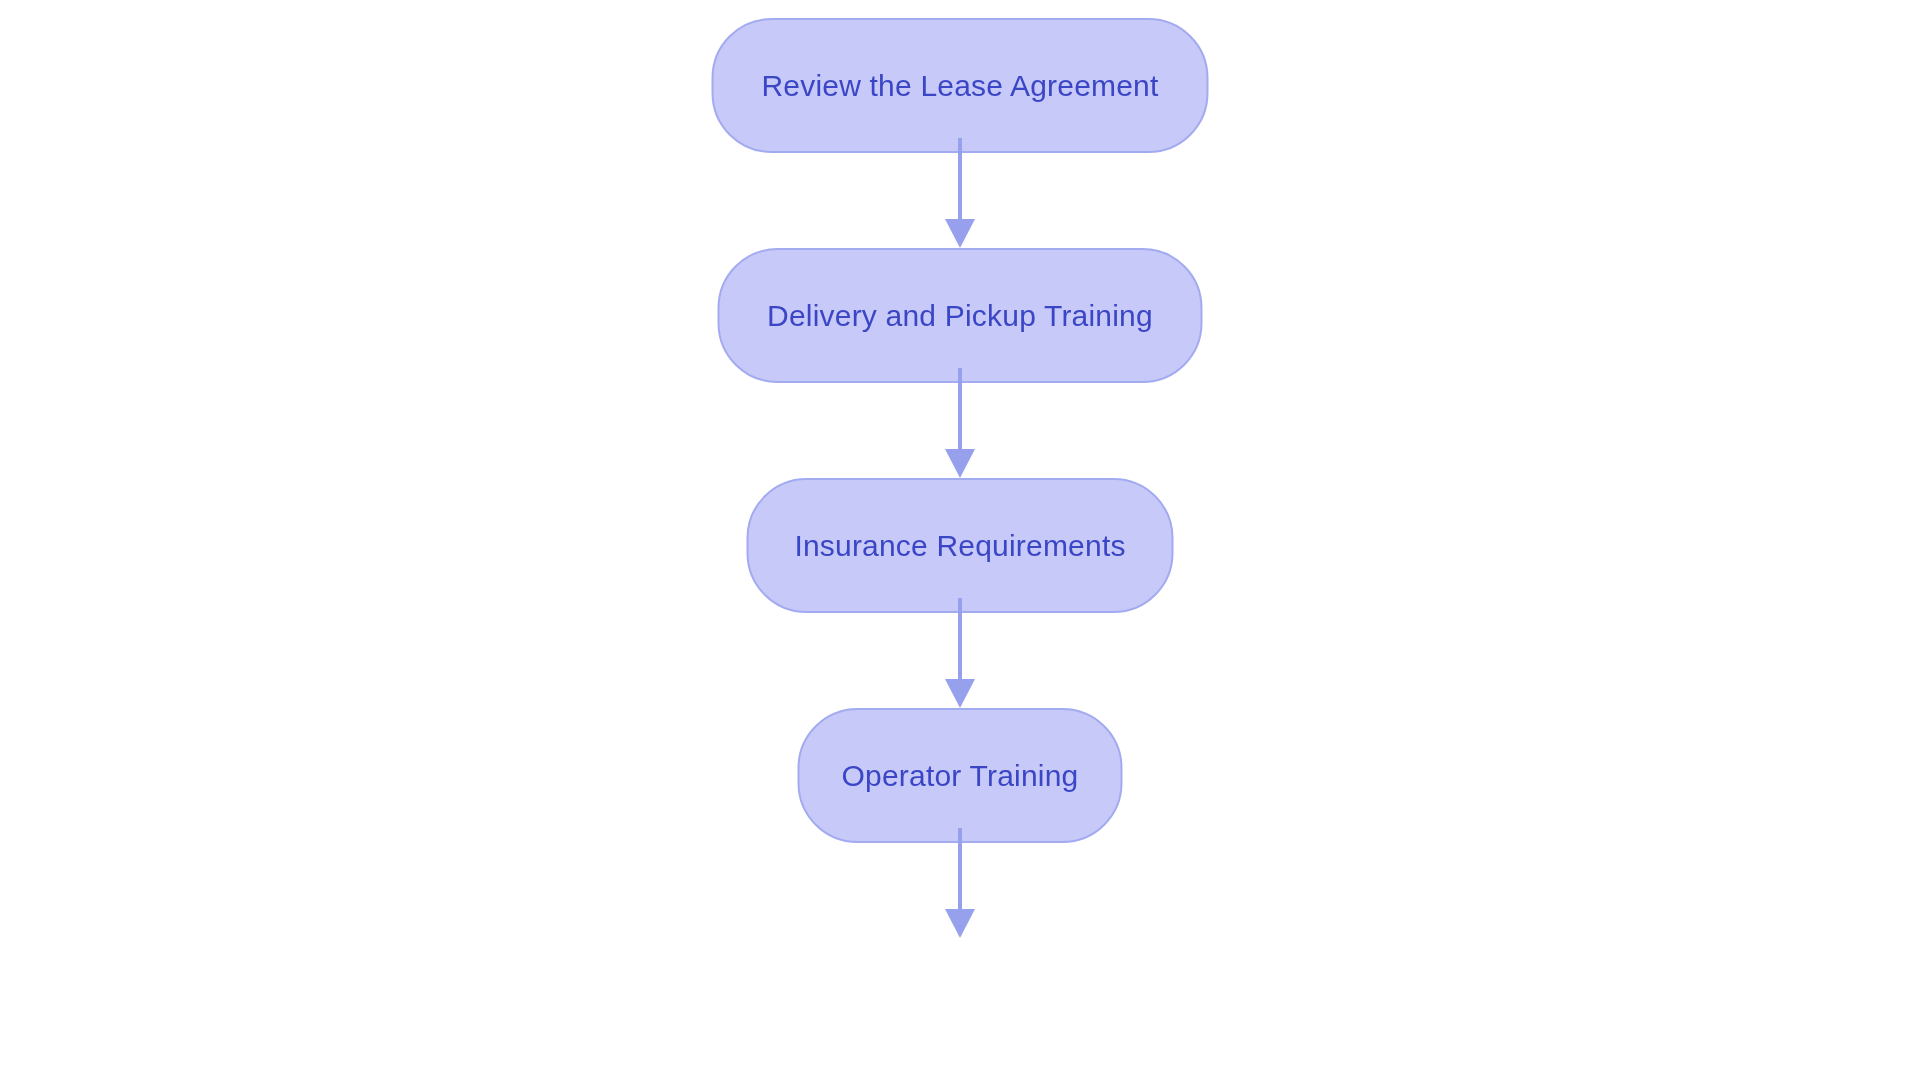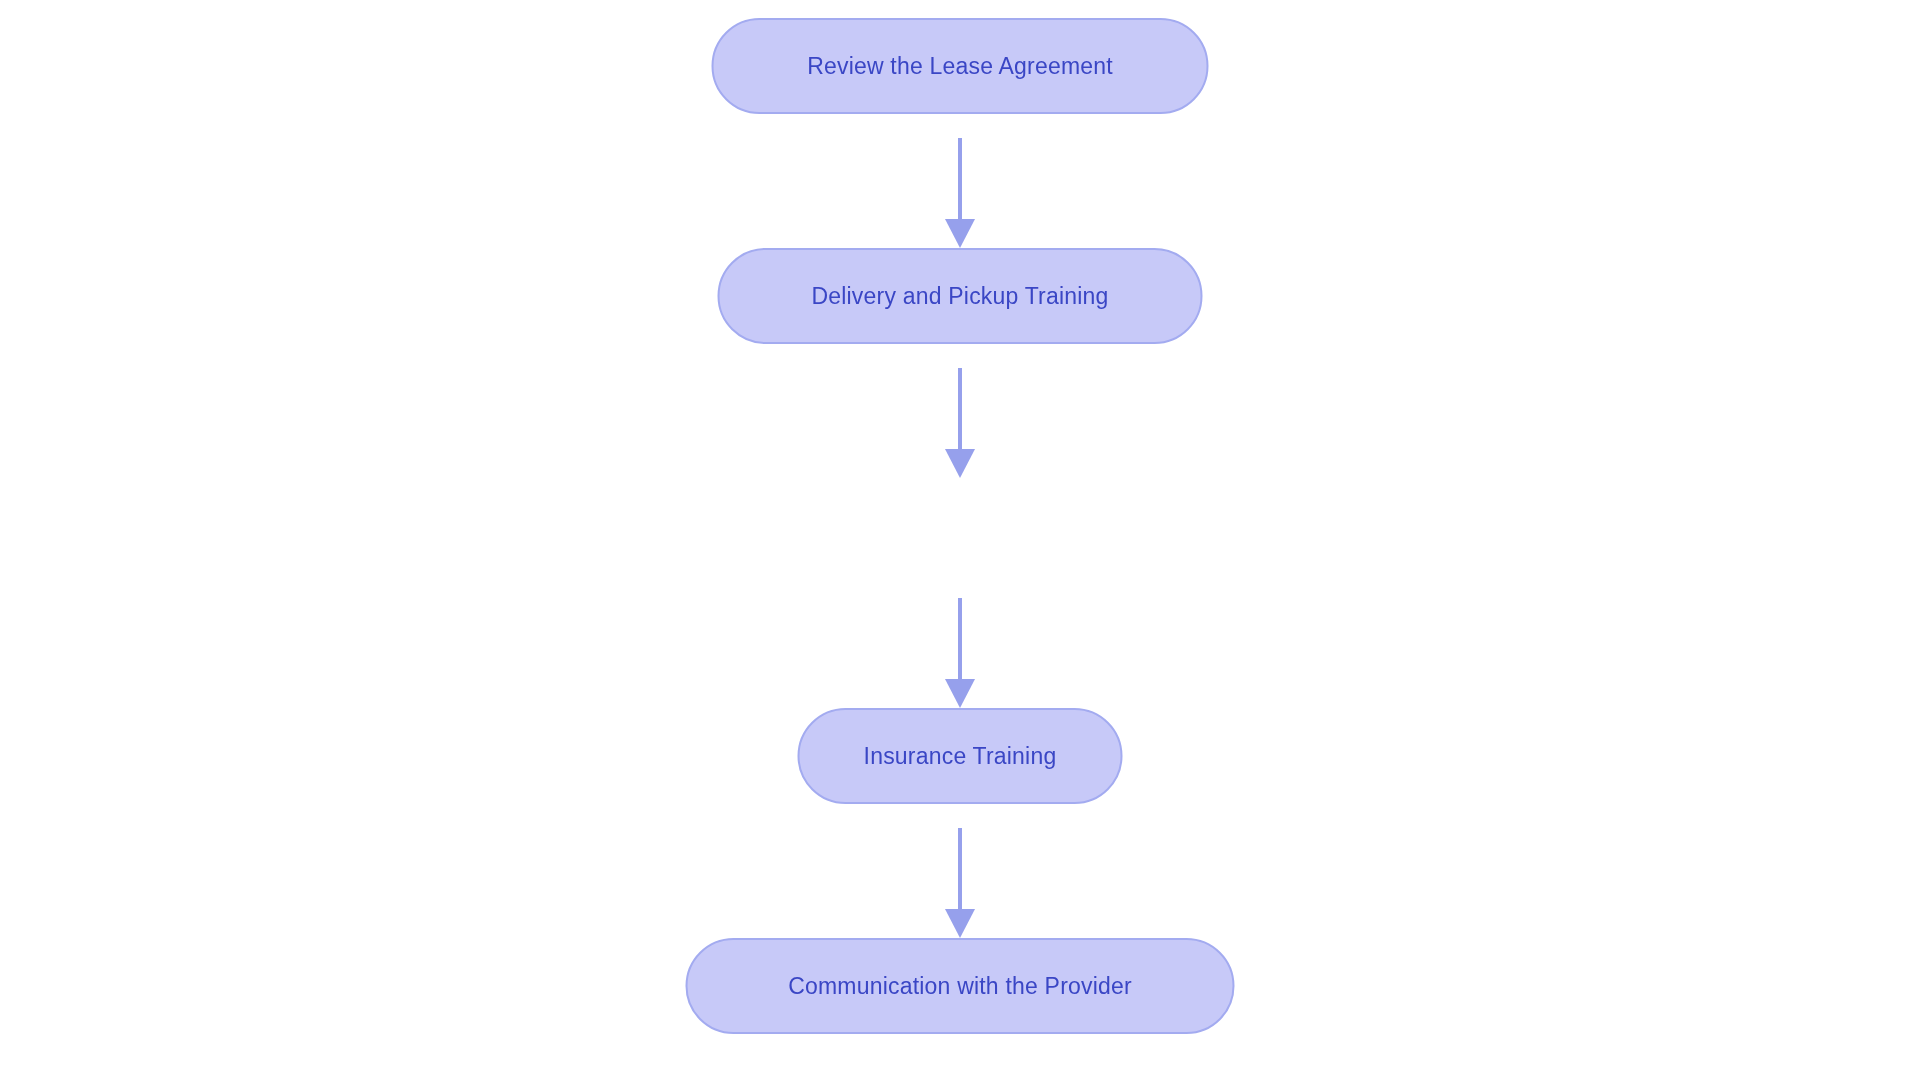--- a/index.html
+++ b/index.html
@@ -20,29 +20,29 @@
   .canvas {
     position: relative;
     width: 1920px;
     height: 1083px;
     background: var(--background);
   }
   .node {
     position: absolute;
     left: 50%;
     transform: translateX(-50%);
-    height: 96px;
+    height: 135px;
     background: var(--node-fill);
     border: 2px solid var(--node-border);
     border-radius: 60px;
     display: flex;
     align-items: center;
     justify-content: center;
     color: var(--node-text);
-    font-size: 23px;
+    font-size: 30px;
     letter-spacing: 0.2px;
     white-space: nowrap;
   }
   .node-1 { top: 18px;  width: 497px; }
   .node-2 { top: 248px; width: 485px; }
   .node-3 { top: 478px; width: 427px; }
   .node-4 { top: 708px; width: 325px; }
   .node-5 { top: 938px; width: 549px; }
 
   .arrow {
@@ -88,32 +88,32 @@
 
   <div class="node node-2">
     <span>Delivery and Pickup Training</span>
   </div>
 
   <div class="arrow arrow-2">
     <div class="arrow-stem"></div>
     <div class="arrow-head"></div>
   </div>
 
+  <div class="node node-3">
+    <span>Insurance Requirements</span>
+  </div>
 
   <div class="arrow arrow-3">
     <div class="arrow-stem"></div>
     <div class="arrow-head"></div>
   </div>
 
   <div class="node node-4">
-    <span>Insurance Training</span>
+    <span>Operator Training</span>
   </div>
 
   <div class="arrow arrow-4">
     <div class="arrow-stem"></div>
     <div class="arrow-head"></div>
   </div>
 
-  <div class="node node-5">
-    <span>Communication with the Provider</span>
-  </div>
 
 </div>
 
 </body></html>

